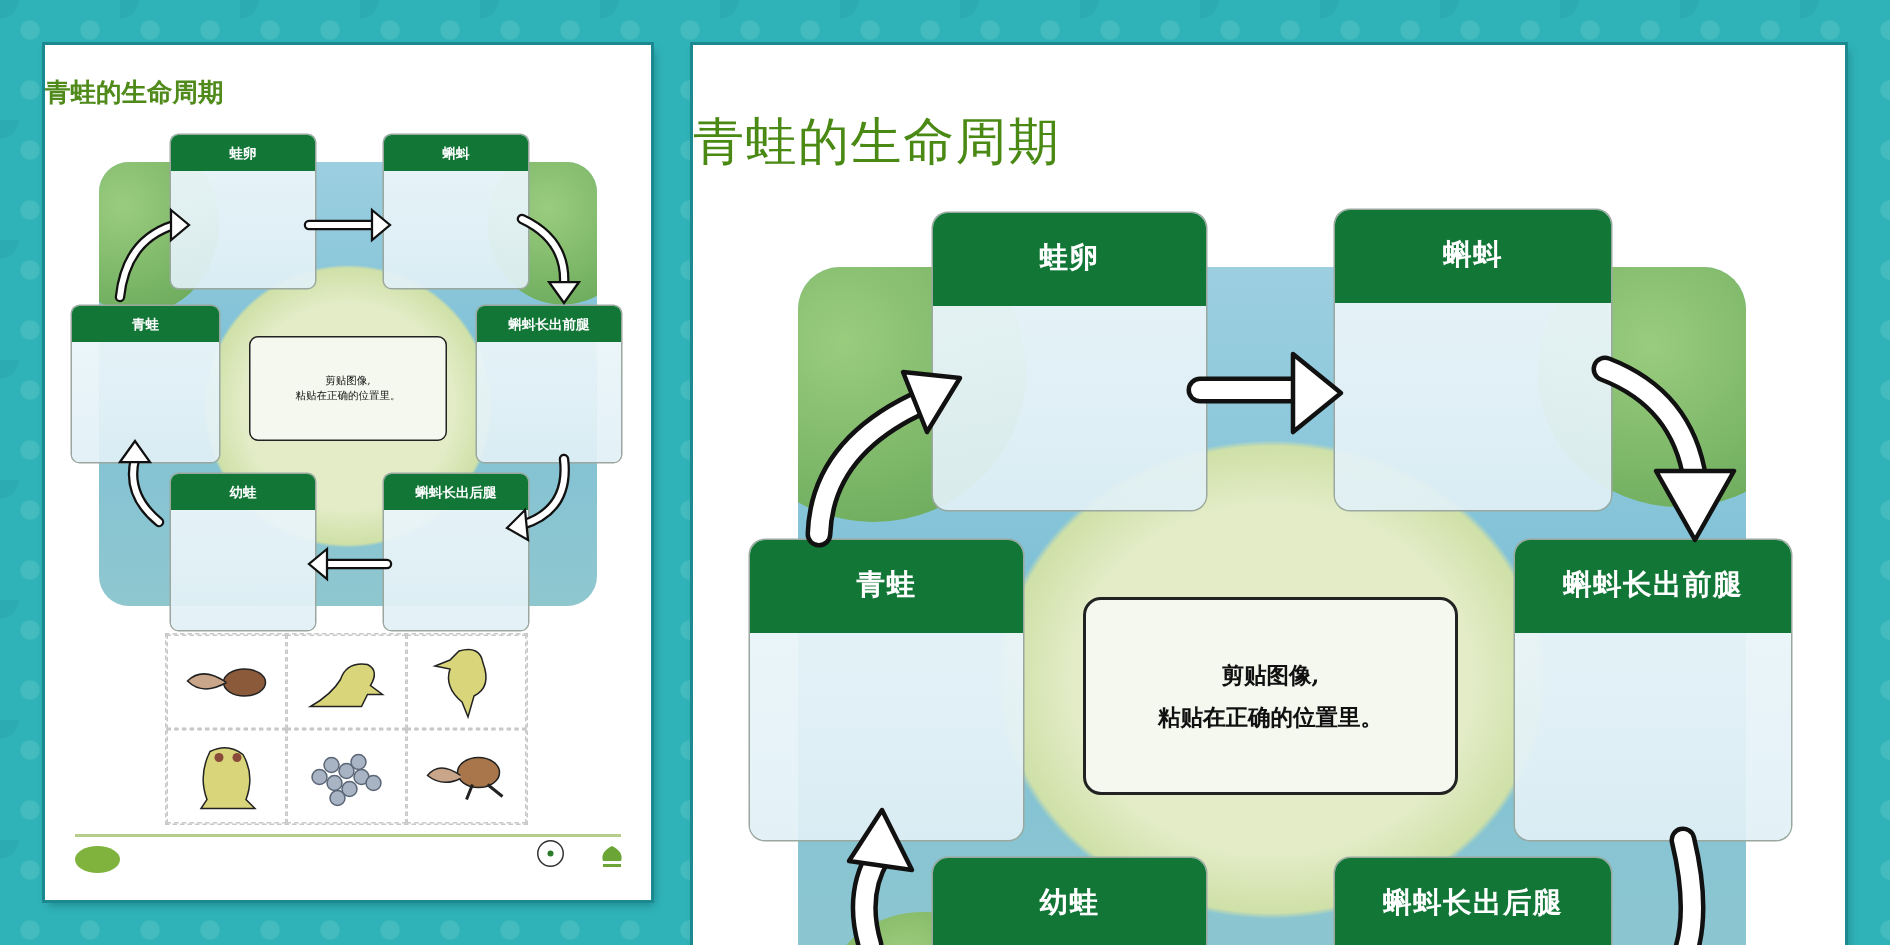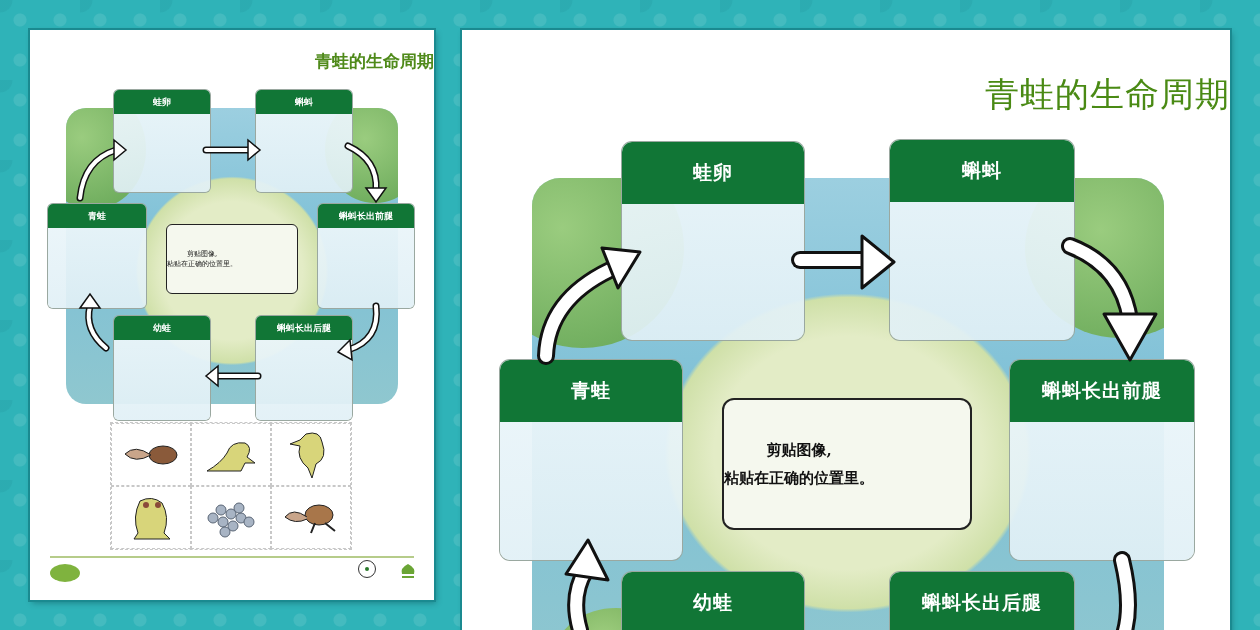--- a/index.html
+++ b/index.html
@@ -14,21 +14,21 @@
       radial-gradient(circle at 20px 20px, rgba(255,255,255,0.10) 0 6px, transparent 7px) 0 0/40px 40px,
       radial-gradient(circle at 0 0, rgba(0,60,70,0.06) 0 12px, transparent 13px) 0 0/80px 80px;
   }
   .sheet {
     position:absolute; background:#fff;
     box-shadow:0 0 0 2px #1a8a90, 2px 3px 6px rgba(0,40,50,0.35);
   }
   .sheet.small { left:30px; top:30px; width:404px; height:570px; }
   .sheet.large { left:462px; top:30px; width:768px; height:610px; }
   .title {
-    position:absolute; left:0; right:0; text-align:right; color:#4f8a1a;
+    position:absolute; left:0; right:0; text-align:left; color:#4f8a1a;
     font-family:"DejaVu Serif", serif; font-weight:bold;
   }
   .small .title { top:20px; font-size:17px; }
   .large .title { top:42px; font-size:34px; font-weight:normal; color:#4a8a14; letter-spacing:1px; }
 
   .board { position:absolute; }
   .scene {
     position:absolute; border-radius:28px; overflow:hidden;
     background:
       radial-gradient(ellipse at 50% 55%, #e3ecc6 0 30%, #cfe0a8 40%, transparent 41%),
@@ -54,21 +54,21 @@
   .card .hdr {
     background:#117636; color:#fff; text-align:center;
     font-family:Liberation Serif, serif; font-weight:bold;
   }
   .small .card { border-radius:5px; }
   .small .card .hdr { height:24px; line-height:24px; font-size:9px; }
   .large .card .hdr { height:62px; line-height:62px; font-size:19px; letter-spacing:1px; }
 
   .center-box {
     position:absolute; background:#f5f8ee; border:2px solid #222; border-radius:12px;
-    display:flex; align-items:center; text-align:center;
+    display:flex; align-items:center; justify-content:center; text-align:center;
     color:#111; font-family:"DejaVu Serif", serif;
   }
   .small .center-box { border-radius:6px; border-width:1px; font-size:7px; line-height:1.5; }
   .large .center-box { font-size:15px; line-height:1.9; font-weight:bold; }
 
   svg.arrows { position:absolute; left:0; top:0; overflow:visible; pointer-events:none; }
 
   .pics {
     position:absolute; left:80px; top:392px; width:240px; height:126px;
     display:grid; grid-template-columns:repeat(3,1fr); grid-template-rows:repeat(2,1fr);

